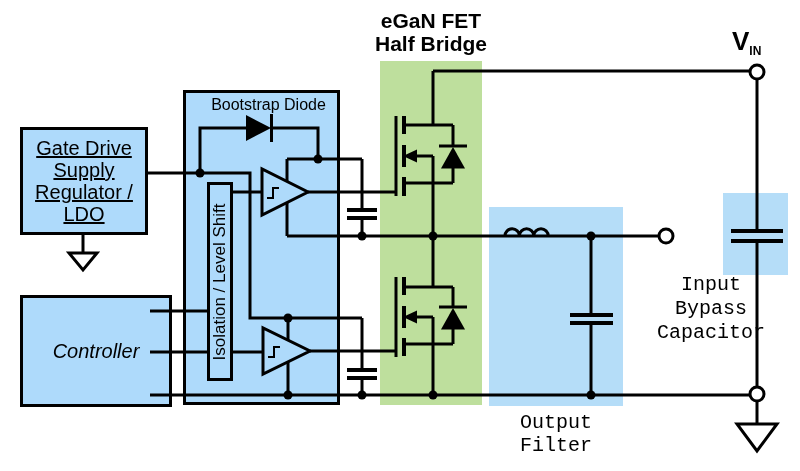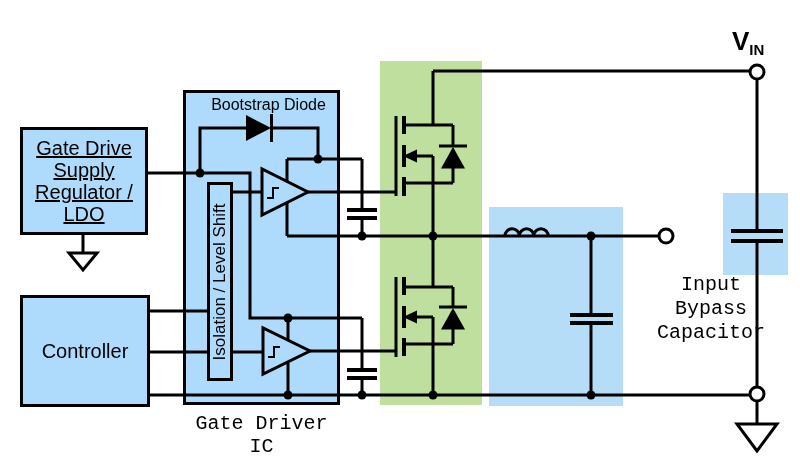--- a/index.html
+++ b/index.html
@@ -9,39 +9,39 @@
   .block{position:absolute;border:3px solid #000;box-sizing:border-box;
          display:flex;align-items:center;justify-content:center;text-align:center;}
   .label{position:absolute;white-space:pre-line;text-align:center;line-height:22px;}
   .blocktext{font-size:20px;line-height:22px;white-space:pre-line;text-align:center;}
   .caption{font-size:20px;line-height:23px;font-family:Liberation Mono, monospace;}
   .title{font-weight:bold;font-size:21px;line-height:23px;}
   .smalllabel{font-size:16px;line-height:16px;}
   .rotlabel{position:absolute;font-size:17px;white-space:nowrap;
             transform:translate(-50%,-50%) rotate(-90deg);}
   .term{position:absolute;font-weight:bold;font-size:26px;line-height:26px;white-space:nowrap;}
-  .term .sub{font-size:15px;vertical-align:-5px;letter-spacing:0px;}
+  .term .sub{font-size:12px;vertical-align:-5px;letter-spacing:0px;}
   svg{position:absolute;left:0;top:0;}
 </style>
 </head>
 <body>
 
 <div id="stage">
 
   <div class="band" style="left:380px;top:61px;width:102px;height:344px;background:#bedf9d;"></div>
   <div class="band" style="left:489px;top:207px;width:134px;height:199px;background:#b5ddf8;"></div>
   <div class="band" style="left:723px;top:193px;width:65px;height:82px;background:#b5ddf8;"></div>
 
   <div class="block" style="left:20px;top:127px;width:128px;height:108px;background:#aedafb;text-decoration:underline;">
     <div class="blocktext">Gate Drive
 Supply
 Regulator /
 LDO</div>
   </div>
-  <div class="block" style="left:20px;top:295px;width:130px;height:112px;background:#aedafb;">
+  <div class="block" style="left:20px;top:295px;width:152px;height:112px;background:#aedafb;font-style:italic;">
     <div class="blocktext">Controller</div>
   </div>
   <div class="block" style="left:183px;top:90px;width:157px;height:315px;background:#aedafb;"></div>
   <div class="block" style="left:207px;top:182px;width:26px;height:199px;background:#aedafb;"></div>
 
   <svg width="800" height="471" viewBox="0 0 800 471">
 
     <g stroke="#000" stroke-width="3" fill="none">
       <path d="M148 173 H200"></path>
       <path d="M200 173 V128 H246"></path>
@@ -153,28 +153,30 @@
     </g>
 
     <circle cx="757" cy="72" r="7" fill="#fff" stroke="#000" stroke-width="3"></circle>
     <circle cx="666" cy="236" r="7" fill="#fff" stroke="#000" stroke-width="3"></circle>
     <circle cx="757" cy="394" r="7" fill="#fff" stroke="#000" stroke-width="3"></circle>
 
     <polygon points="69,253 97,253 83,270" fill="#fff" stroke="#000" stroke-width="3"></polygon>
     <polygon points="737,424 777,424 757,451" fill="#fff" stroke="#000" stroke-width="3"></polygon>
   </svg>
 
+  <div class="label title" style="left:331px;top:9px;width:200px;">eGaN FET
+Half Bridge</div>
 
   <div class="label smalllabel" style="left:183px;top:97px;width:171px;">Bootstrap Diode</div>
 
   <div class="rotlabel" style="left:220px;top:282px;">Isolation / Level Shift</div>
 
-  <div class="label caption" style="left:183px;top:412px;width:157px;">Gate Driver
-IC</div>
 
+  <div class="label caption" style="left:489px;top:411px;width:134px;">Output
+Filter</div>
 
   <div class="label caption" style="left:646px;top:273px;width:130px;line-height:24px;">Input
 Bypass
 Capacitor</div>
 
   <div class="term" style="left:732px;top:28px;">
     <span>V</span><span class="sub">IN</span>
   </div>
 
 

